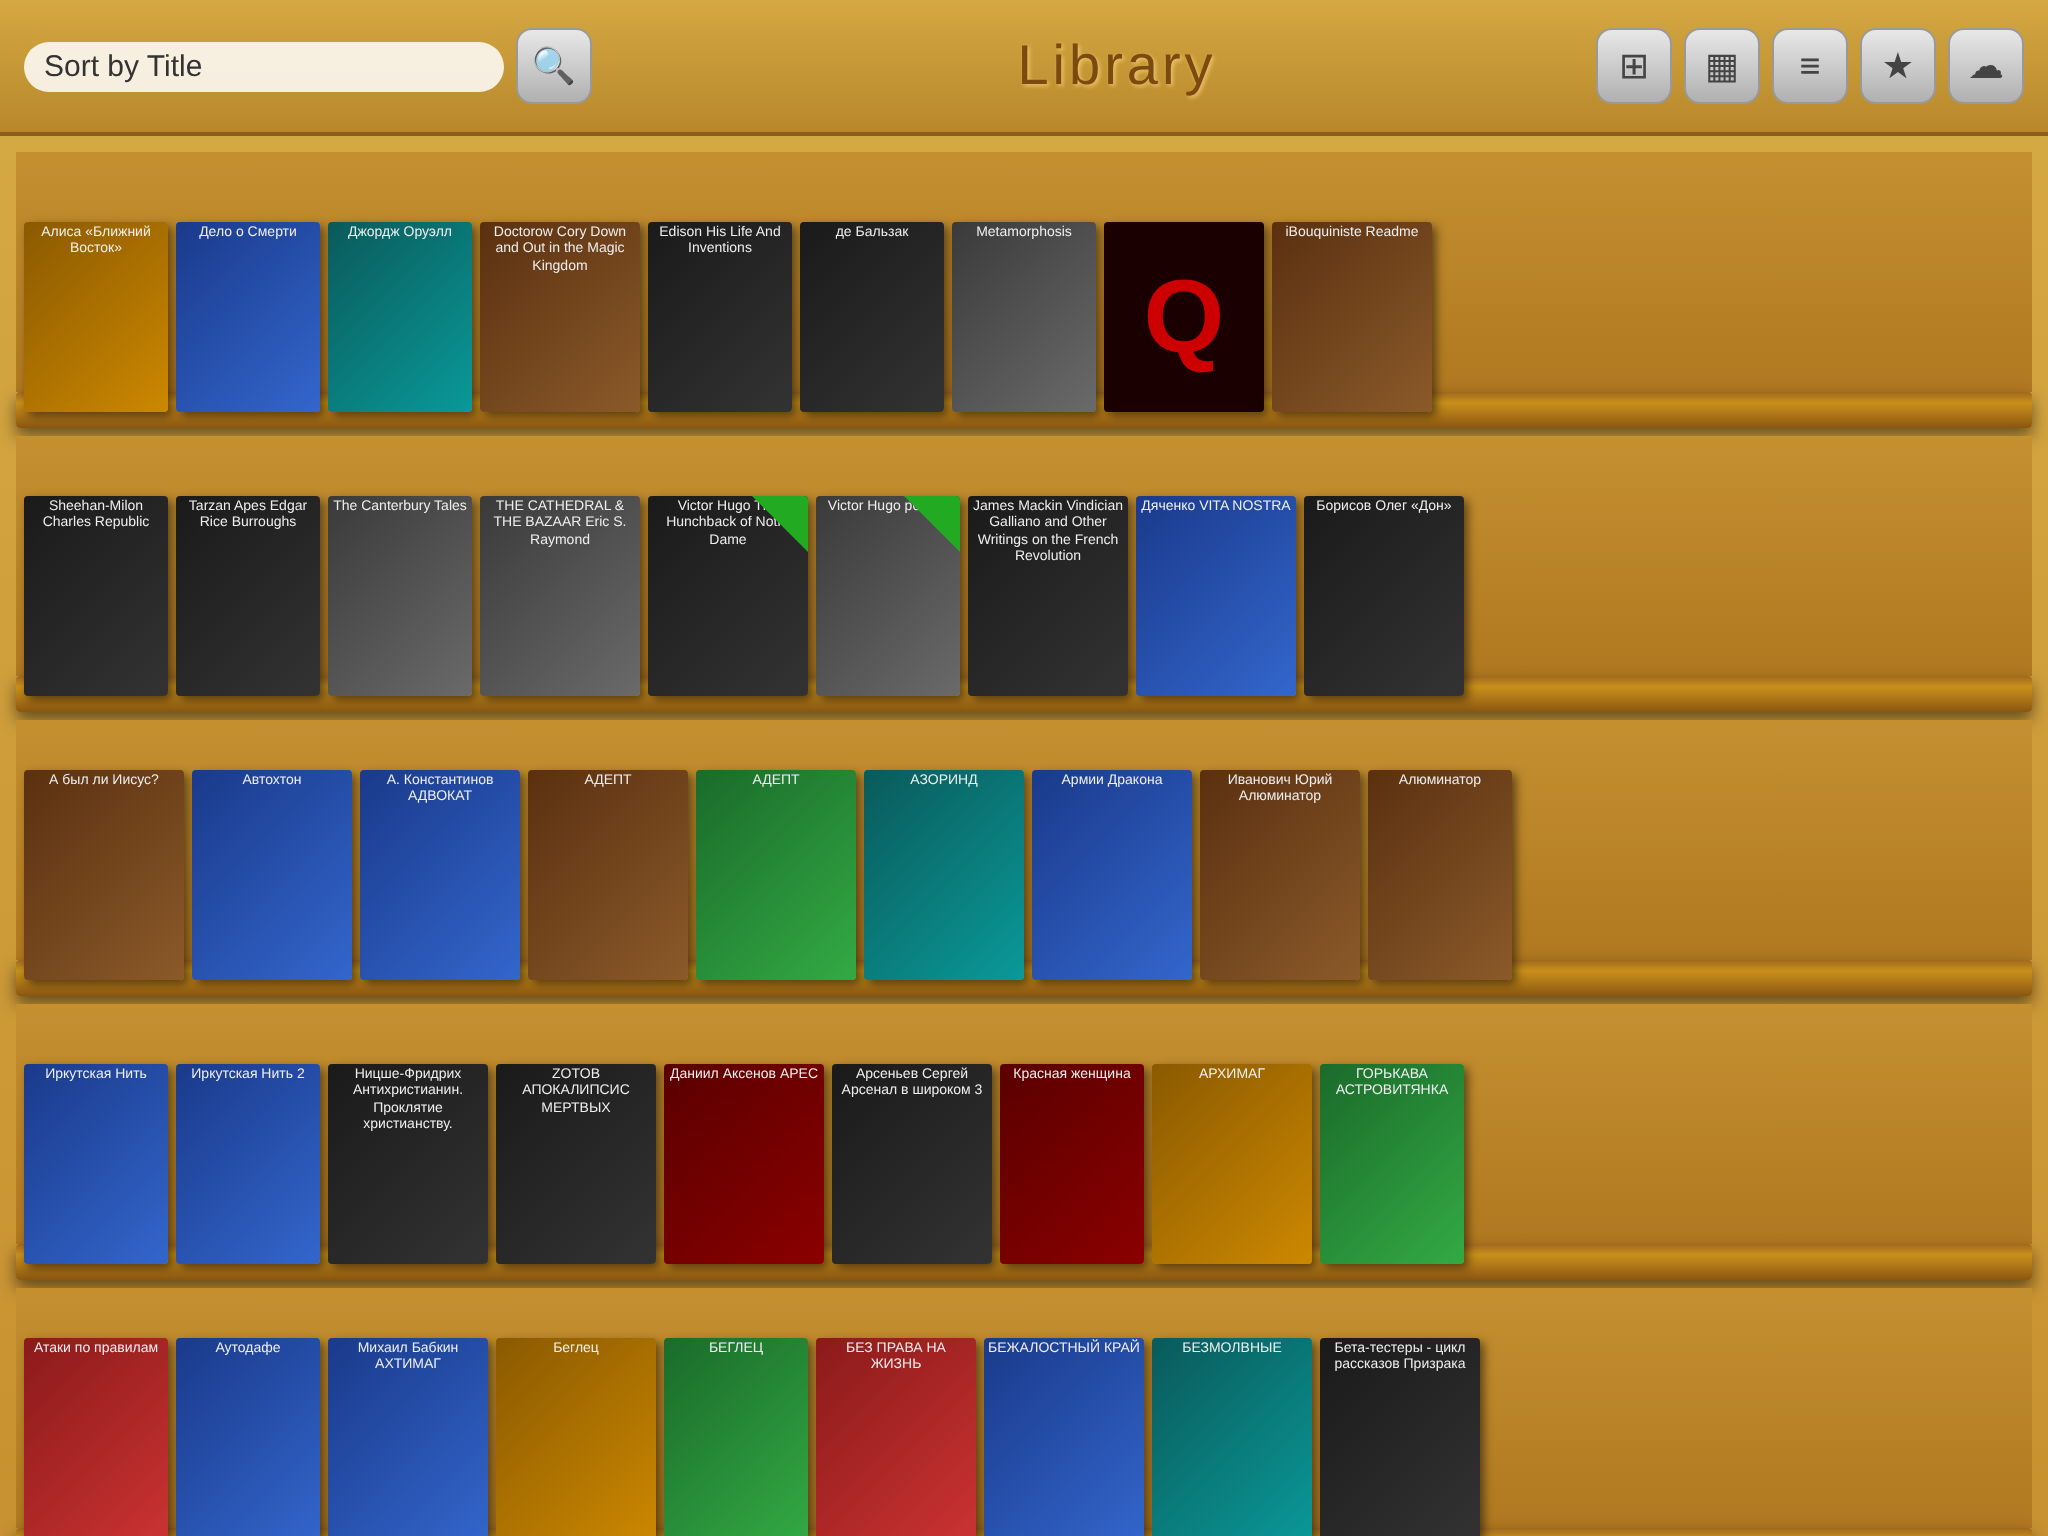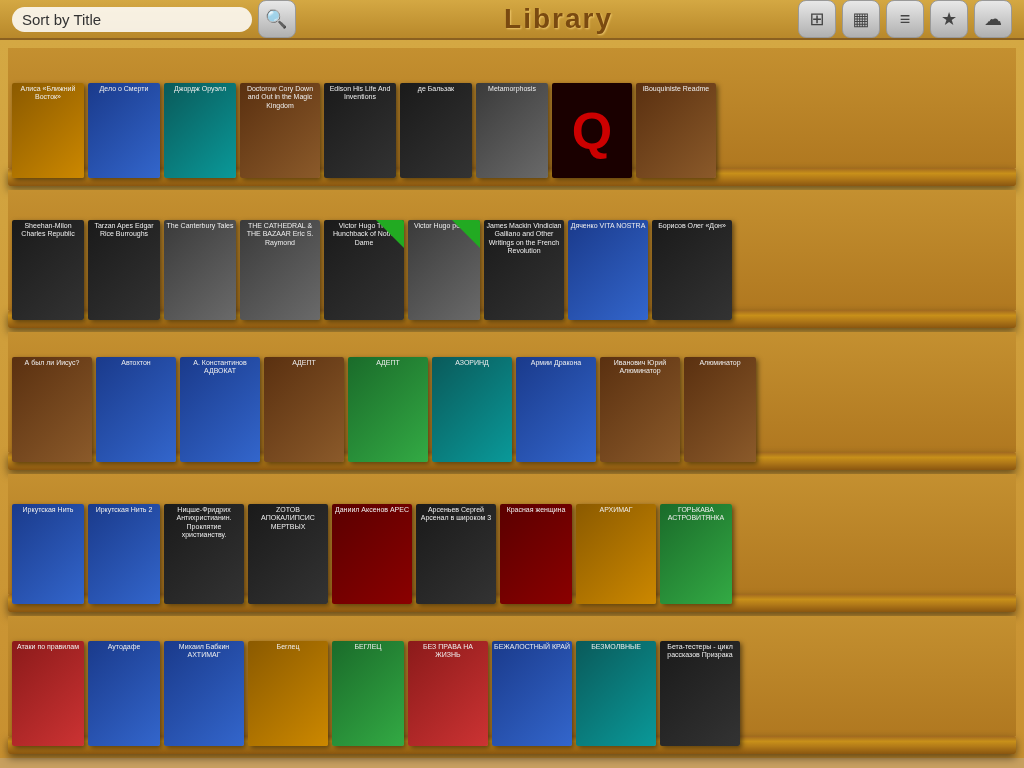--- a/index.html
+++ b/index.html
@@ -10,21 +10,21 @@
       background: #c8a060;
       font-family: Arial, sans-serif;
       overflow: hidden;
     }
 
     
     #toolbar {
       display: flex;
       align-items: center;
       background: linear-gradient(to bottom, #d4a843, #b8882a);
-      height: 40px;
+      height: 68px;
       padding: 0 12px;
       border-bottom: 2px solid #8a6020;
       justify-content: flex-end;
     }
 
     #sort-input-wrap {
       display: flex;
       align-items: center;
       background: rgba(255,255,255,0.85);
       border-radius: 14px;
@@ -38,21 +38,21 @@
       font-size: 15px;
       outline: none;
       width: 190px;
       color: #333;
     }
 
     #title {
       flex: 1;
       text-align: center;
       font-size: 28px;
-      font-weight: bold;
+      font-weight: normal;
       color: #7a4a10;
       text-shadow: 1px 1px 2px rgba(255,220,130,0.7);
       letter-spacing: 2px;
       margin-left: 29px;
     }
 
     .toolbar-icon-btn {
       width: 38px;
       height: 38px;
       border-radius: 8px;

